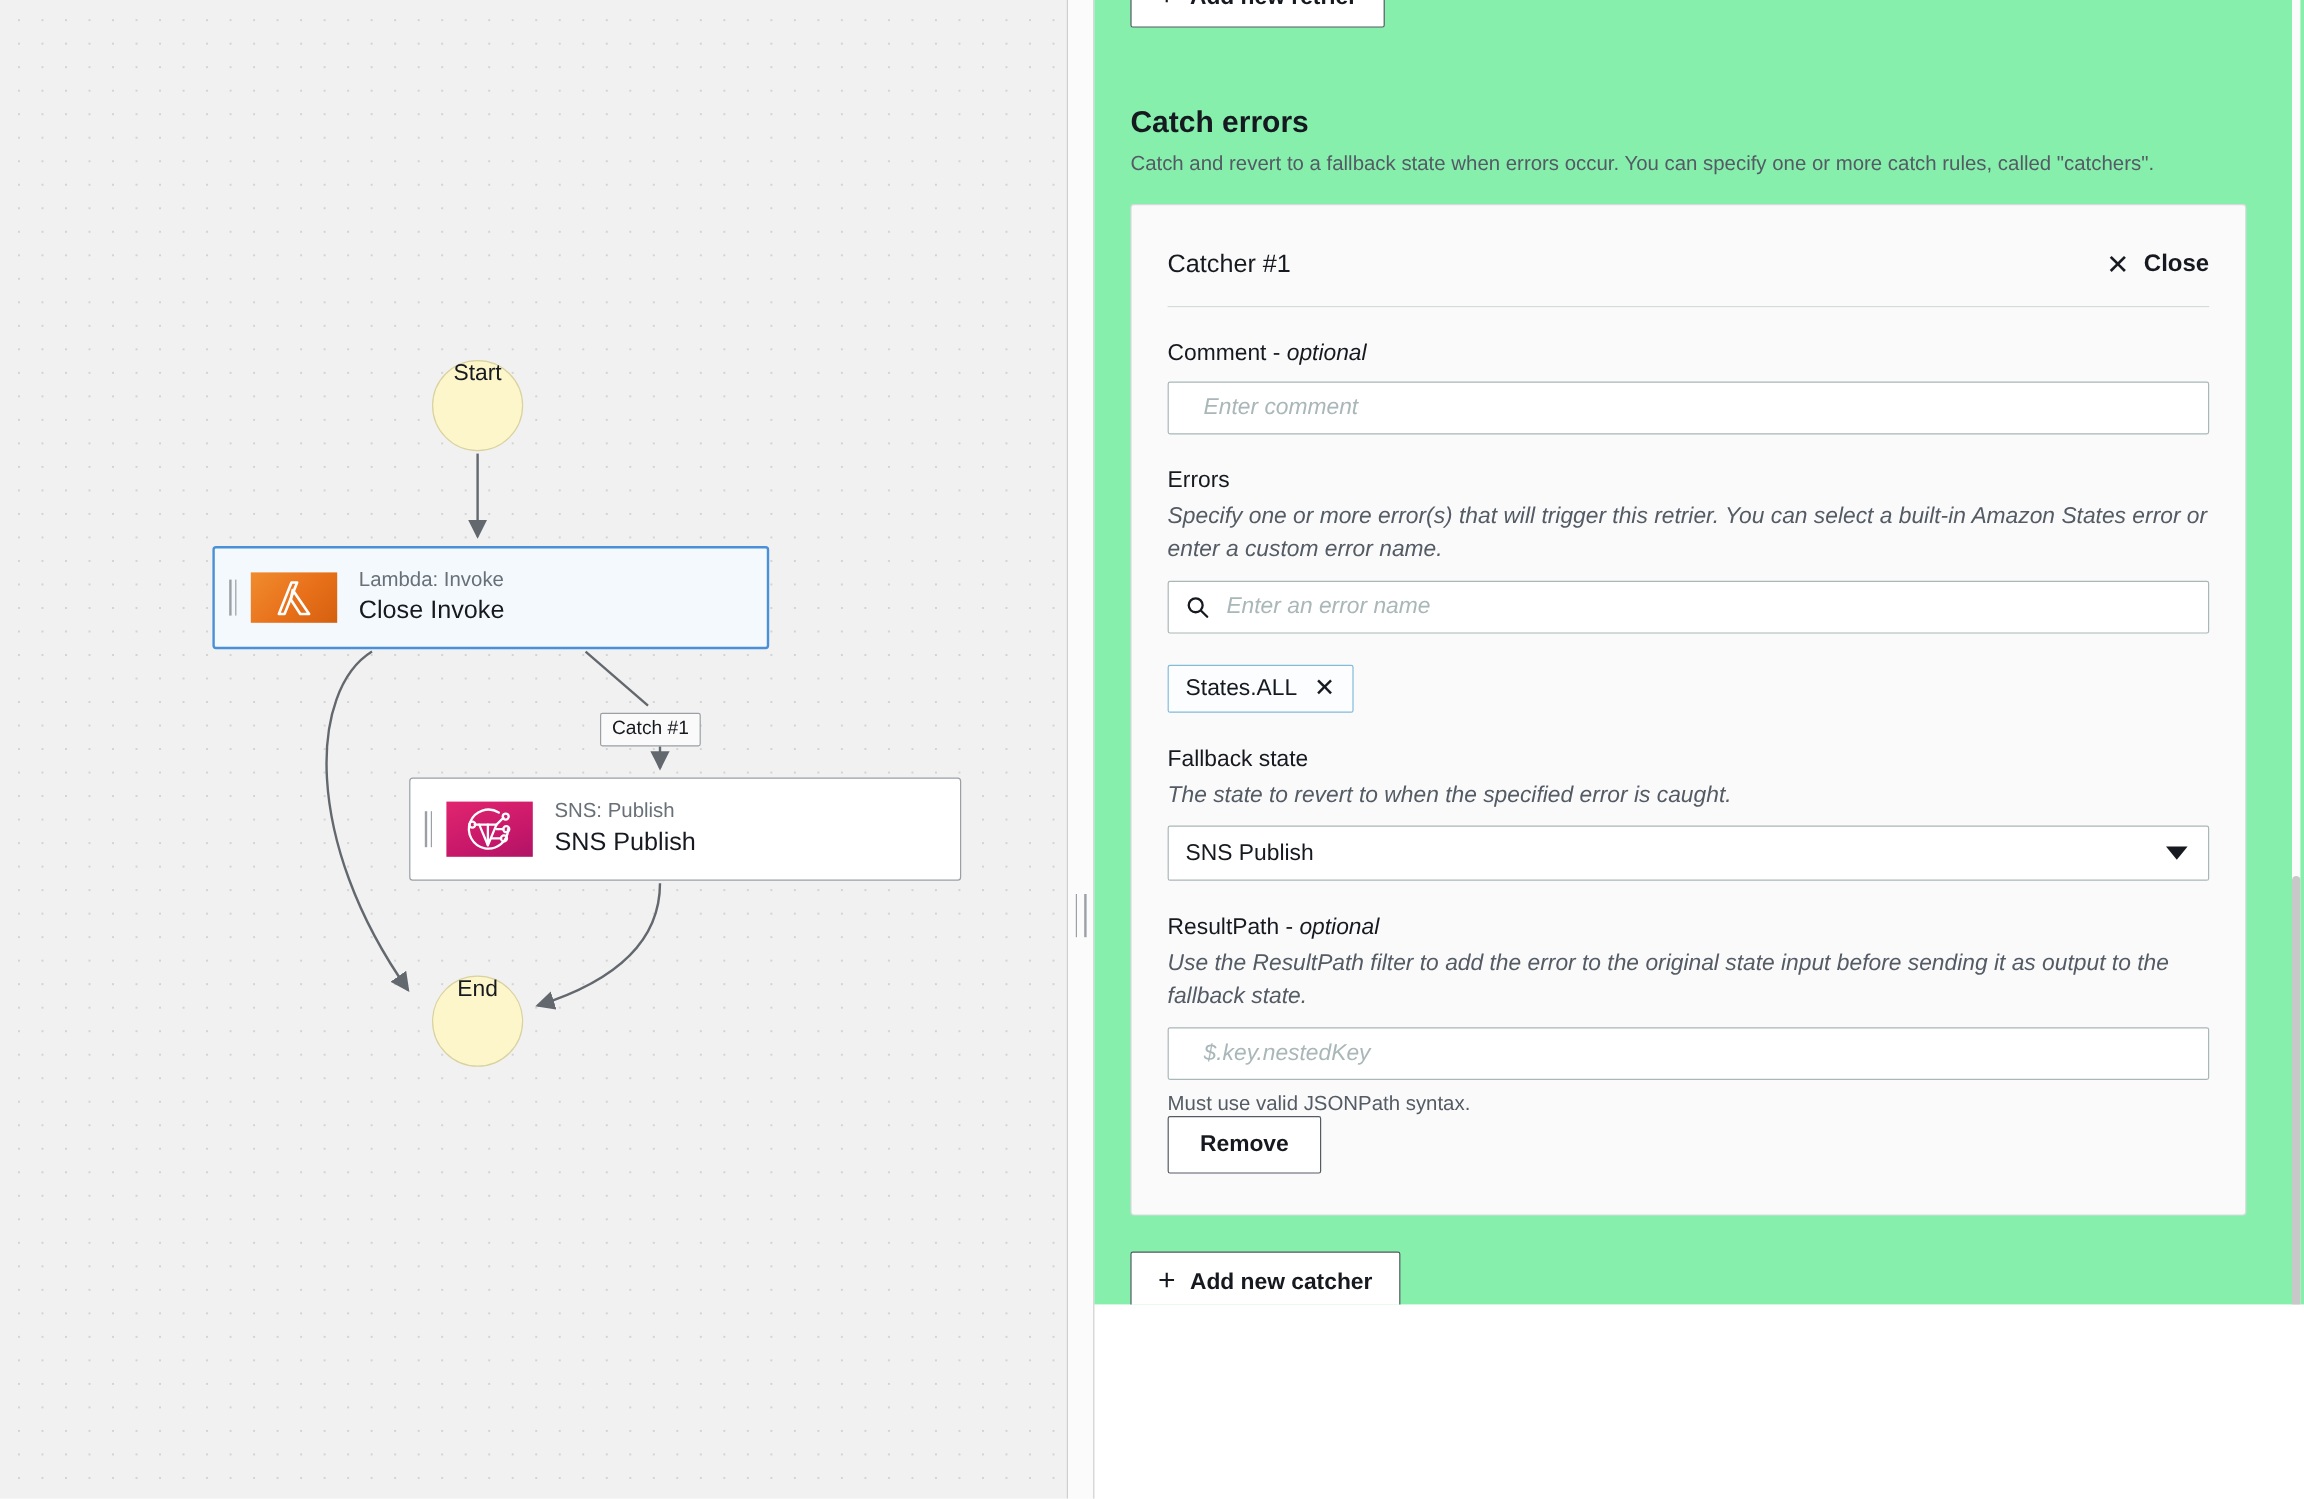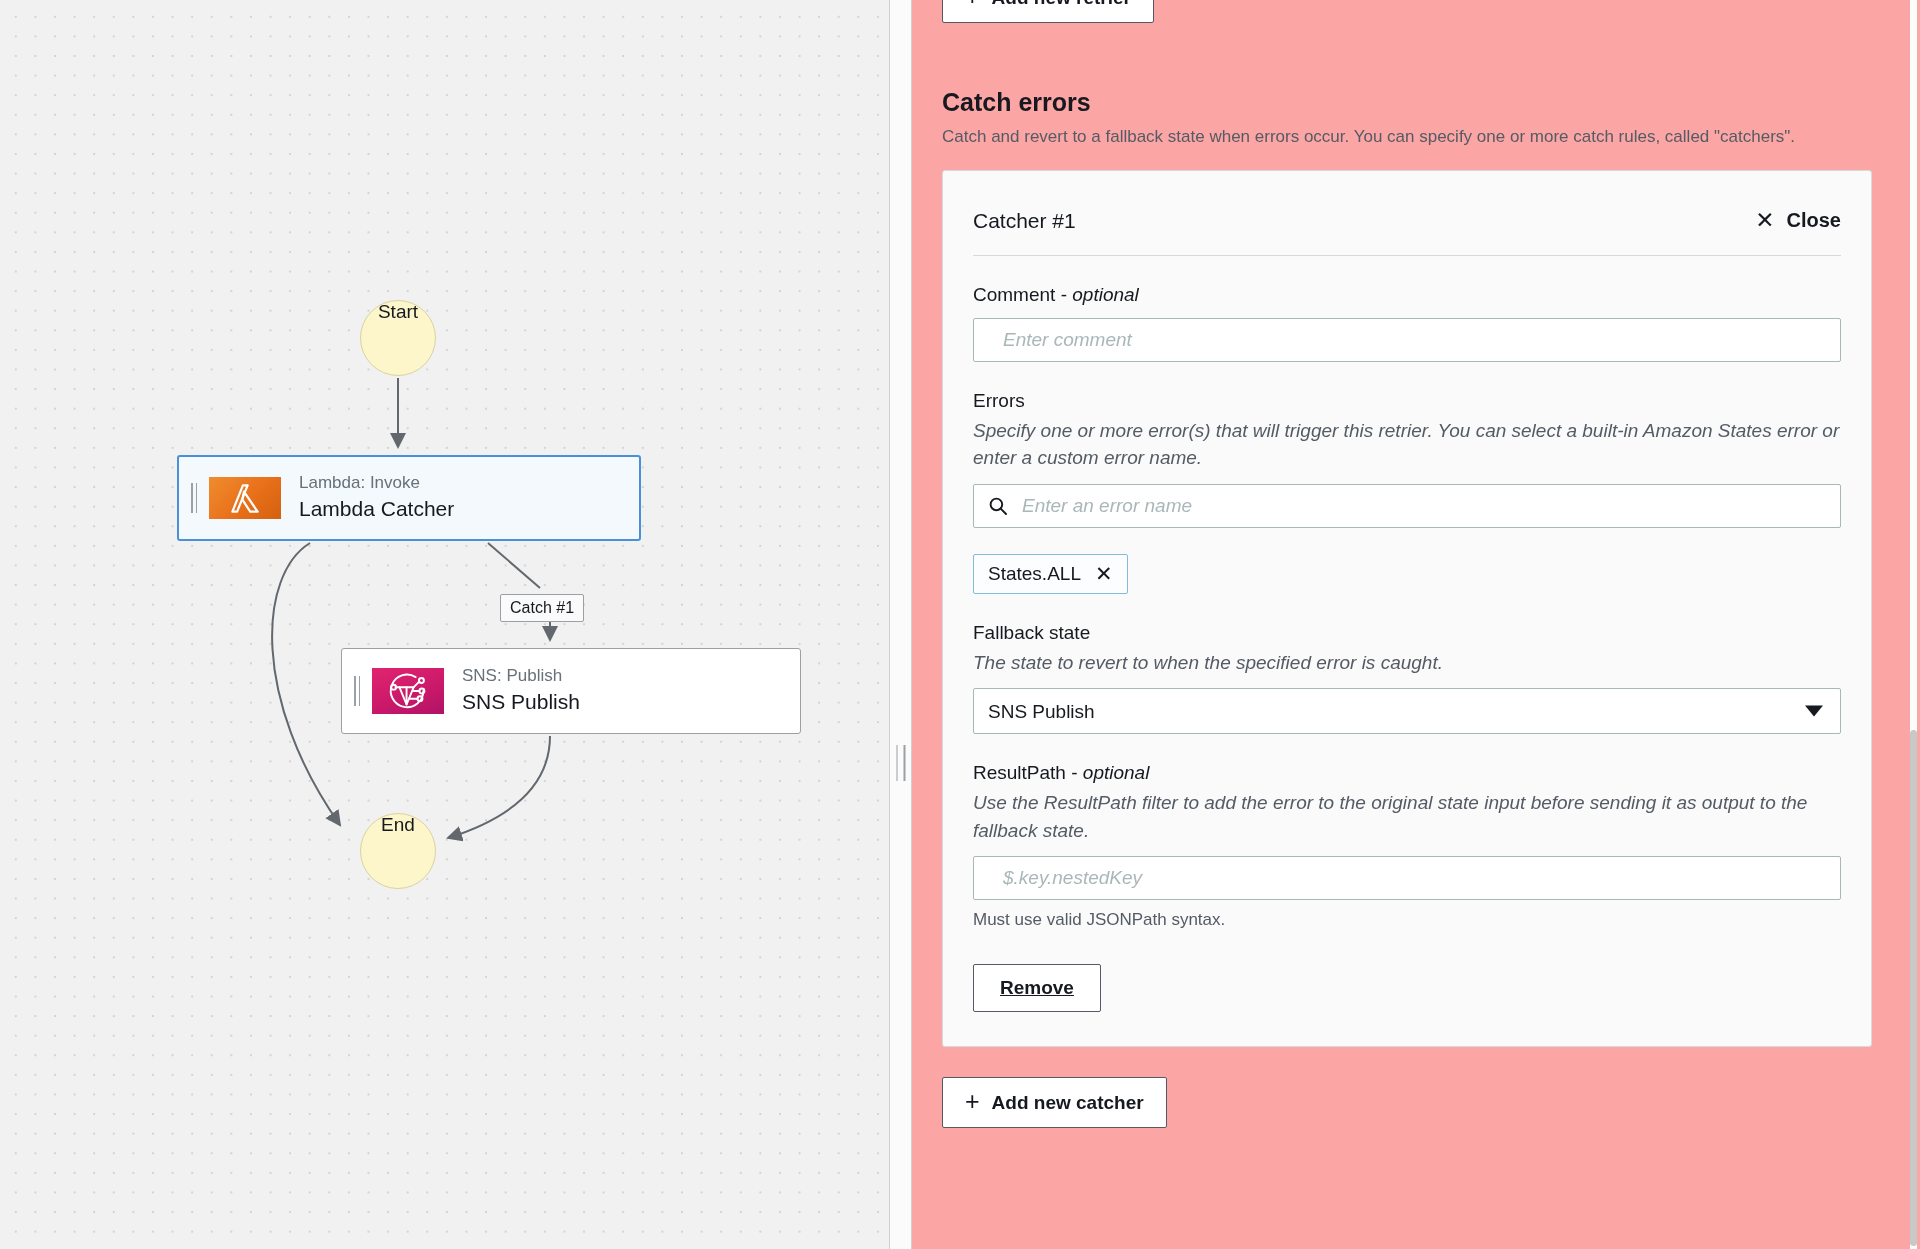--- a/index.html
+++ b/index.html
@@ -108,22 +108,22 @@
     color: #16191f;
     padding: 4px 9px;
     white-space: nowrap;
   }
   #catch-label { left: 500px; top: 594px; }
 
   
   .panel {
     position: relative;
     flex: 1 1 auto;
-    height: 1249px;
-    background: #fca5a5;
+    height: 1087px;
+    background: #86efac;
     overflow: hidden;
   }
   .panel-inner { position: relative; padding: 0 48px 0 30px; }
 
   .btn {
     display:inline-flex; align-items:center; gap: 12px;
     background: #ffffff;
     border: 1px solid #545b64;
     border-radius: 2px;
     color: #16191f;
@@ -215,21 +215,21 @@
     padding: 0 44px 0 14px;
     appearance: none; -webkit-appearance: none;
     cursor: pointer;
   }
   .select-caret {
     position:absolute; right: 18px; top: 50%; transform: translateY(-50%);
     width:0;height:0;border-left:9px solid transparent;border-right:9px solid transparent;
     border-top:11px solid #16191f; pointer-events:none;
   }
 
-  #remove-button { margin-top: 34px; padding: 12px 26px; text-decoration: underline; }
+  #remove-button { padding: 12px 26px; }
   #add-new-catcher-button { margin-top: 30px; }
 
   
   .panel-scrollbar {
     position:absolute; right: 3px; top: 730px;
     width: 7px; height: 516px;
     background: #c8c8c8; border-radius: 4px;
   }
   .panel-scrolltrack {
     position:absolute; right: 3px; top: 0;
@@ -271,21 +271,21 @@
           <i></i>
         </span>
       <span class="icon-box">
         <svg width="42" height="42" viewBox="0 0 40 40" fill="none" stroke="#ffffff" stroke-width="2.1" stroke-linejoin="round">
           <path d="M8 33 L18 8 L22.5 8 L12.5 33 Z"></path>
           <path d="M19 14 L32 33 L25 33 L17.5 21.5 Z"></path>
         </svg>
       </span>
       <span class="labels">
         <span class="sub">Lambda: Invoke</span>
-        <span class="name">Lambda Catcher</span>
+        <span class="name">Close Invoke</span>
       </span>
     </div>
 
     <div class="edge-label" id="catch-label">Catch #1</div>
 
     <div class="state-node" id="sns-node">
       <span class="grip">
           <i></i>
           <i></i>
         </span>

